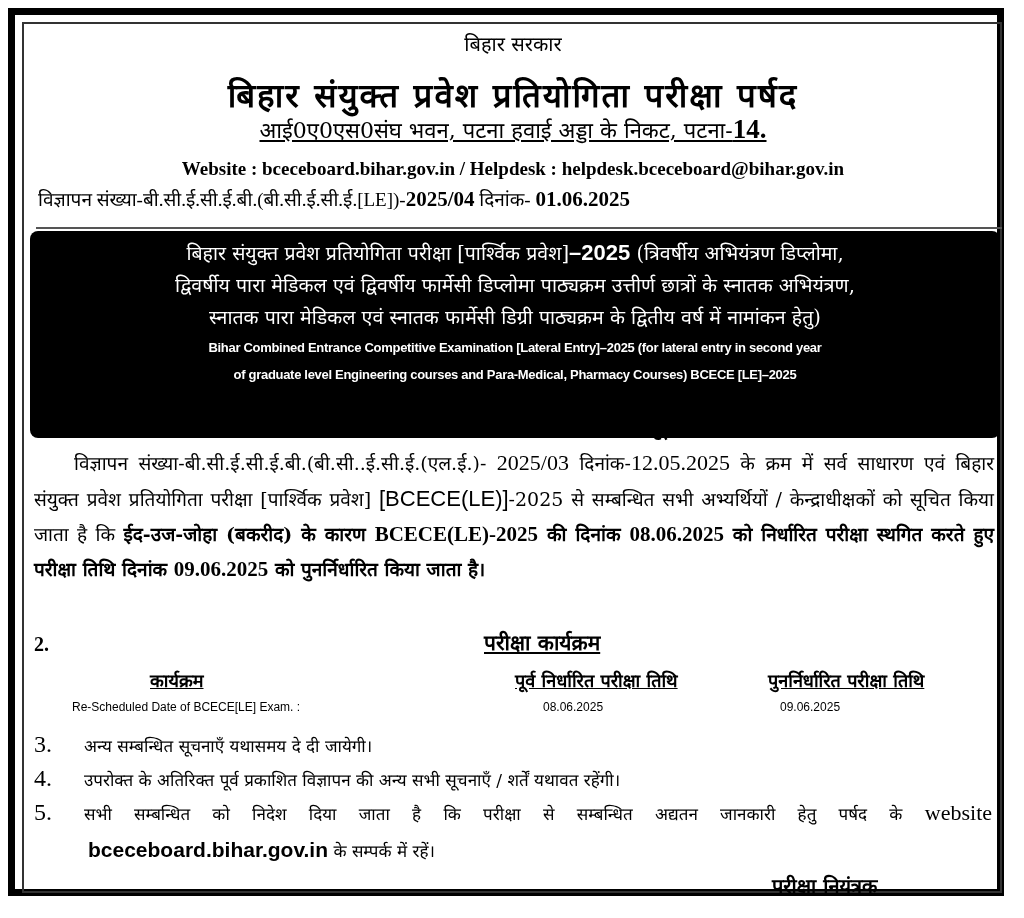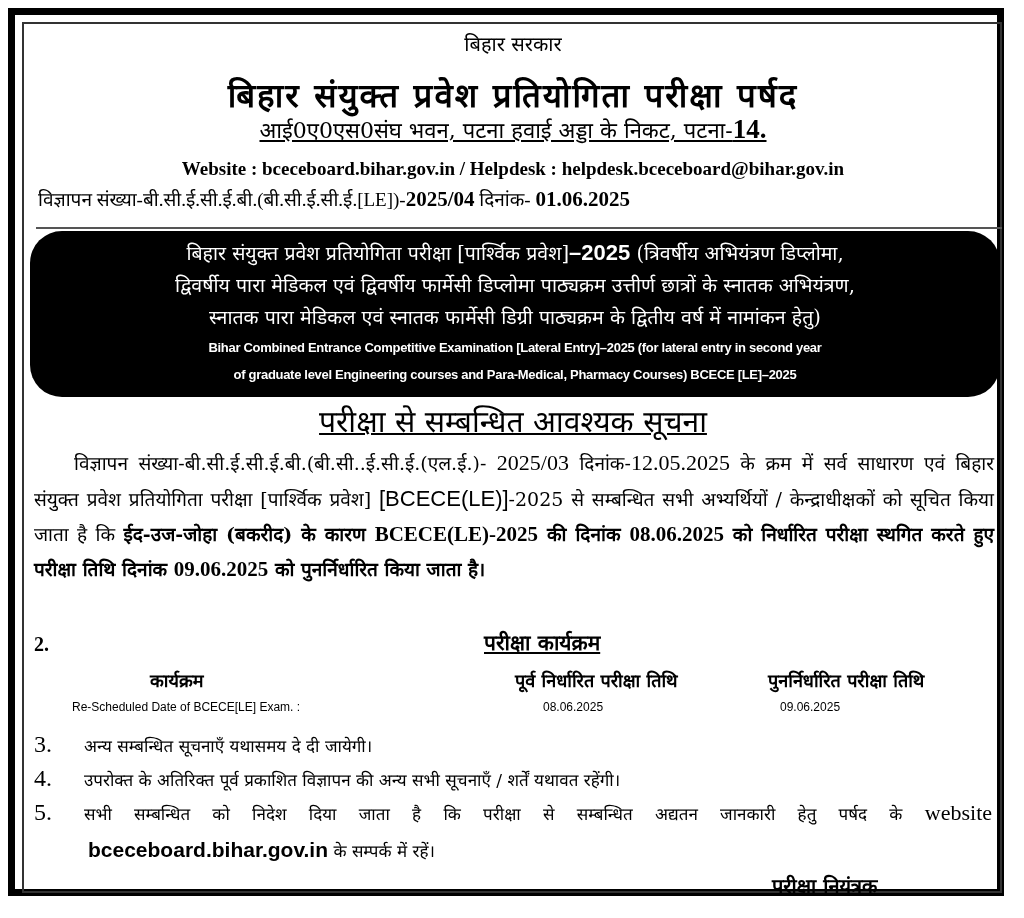--- a/index.html
+++ b/index.html
@@ -19,42 +19,42 @@
   .address b { font-family: "Liberation Serif", serif; font-size: 27px; }
 
   .website { top: 158px; font-size: 19px; font-weight: bold;
              font-family: "Liberation Serif", serif; }
   .advt { top: 186px; left: 38px; text-align: left; font-size: 19px;
           font-family: "Liberation Serif", "DejaVu Serif", serif; }
   .advt .num { font-weight: bold; font-size: 21px; }
 
   .rule-top { position: absolute; left: 36px; width: 966px; top: 227px; height: 2px; background: #555; }
 
-  .banner { position: absolute; left: 30px; top: 231px; width: 970px; height: 166px;
-            background: #000; border-radius: 32px; color: #fff; text-align: center; box-sizing: border-box;
+  .banner { position: absolute; left: 30px; top: 231px; width: 970px; height: 207px;
+            background: #000; border-radius: 8px; color: #fff; text-align: center; box-sizing: border-box;
             padding-top: 6px; }
   .banner .hi { font-size: 19.5px; line-height: 32px; white-space: nowrap; }
   .banner .hi b { font-family: "Liberation Sans", sans-serif; font-size: 22px; }
   .banner .en { font-family: "Liberation Sans", sans-serif; font-weight: bold; font-size: 13px;
                 line-height: 27px; white-space: nowrap; letter-spacing: -0.3px; }
 
   .section-title { top: 400px; font-size: 30px; }
   .section-title span { text-decoration: underline; text-decoration-thickness: 2px; }
 
   .para { position: absolute; left: 34px; width: 960px; font-size: 19px; line-height: 35px; }
   .p1 { top: 445px; text-align: justify; text-indent: 40px; }
   .p1 .b { font-weight: bold; font-size: 21px; font-family: "Liberation Serif", serif; }
   .p1 .bold { font-weight: bold; }
   .p1 .lat { font-family: "Liberation Serif", serif; font-size: 22px; }
   .p1 .sans { font-family: "Liberation Sans", sans-serif; font-size: 22px; }
 
   .item2-num { position: absolute; left: 34px; top: 633px; font-size: 20px; font-family: "Liberation Serif", serif; font-weight: bold; }
   .sched-title { position: absolute; left: 440px; top: 628px; font-size: 21px; text-decoration: underline; font-weight: bold; margin-left: 44px; }
 
-  .hdr { position: absolute; top: 668px; font-size: 18px; font-weight: bold; white-space: nowrap; }
+  .hdr { position: absolute; top: 668px; font-size: 18px; text-decoration: underline; font-weight: bold; white-space: nowrap; }
   .hdr-1 { left: 150px; }
   .hdr-2 { left: 515px; }
   .hdr-3 { left: 768px; }
 
   .row { position: absolute; top: 700px; font-family: "Liberation Sans", sans-serif; font-size: 12px; white-space: nowrap; }
   .row-label { left: 72px; }
   .row-old { left: 543px; }
   .row-new { left: 780px; }
 
   .li { position: absolute; left: 34px; width: 960px; font-size: 17px; white-space: nowrap; }

